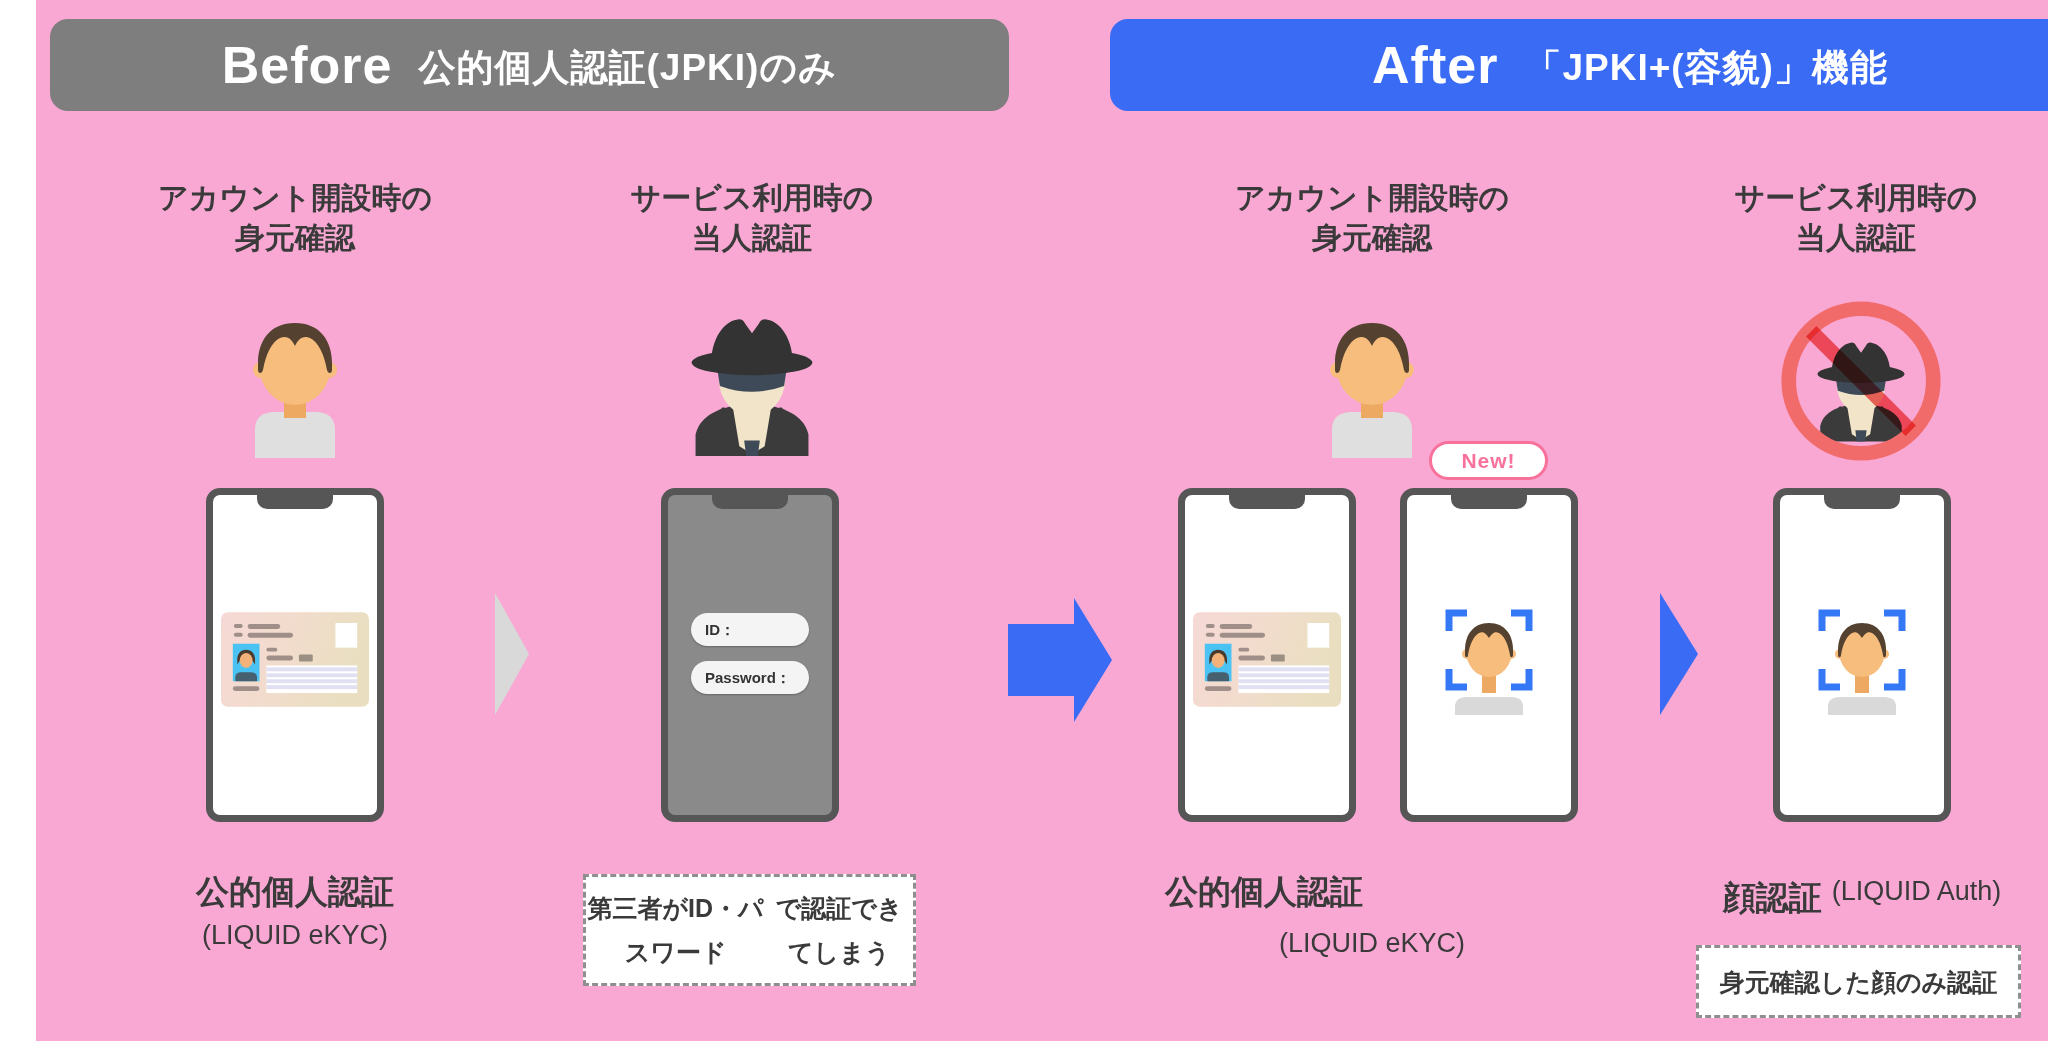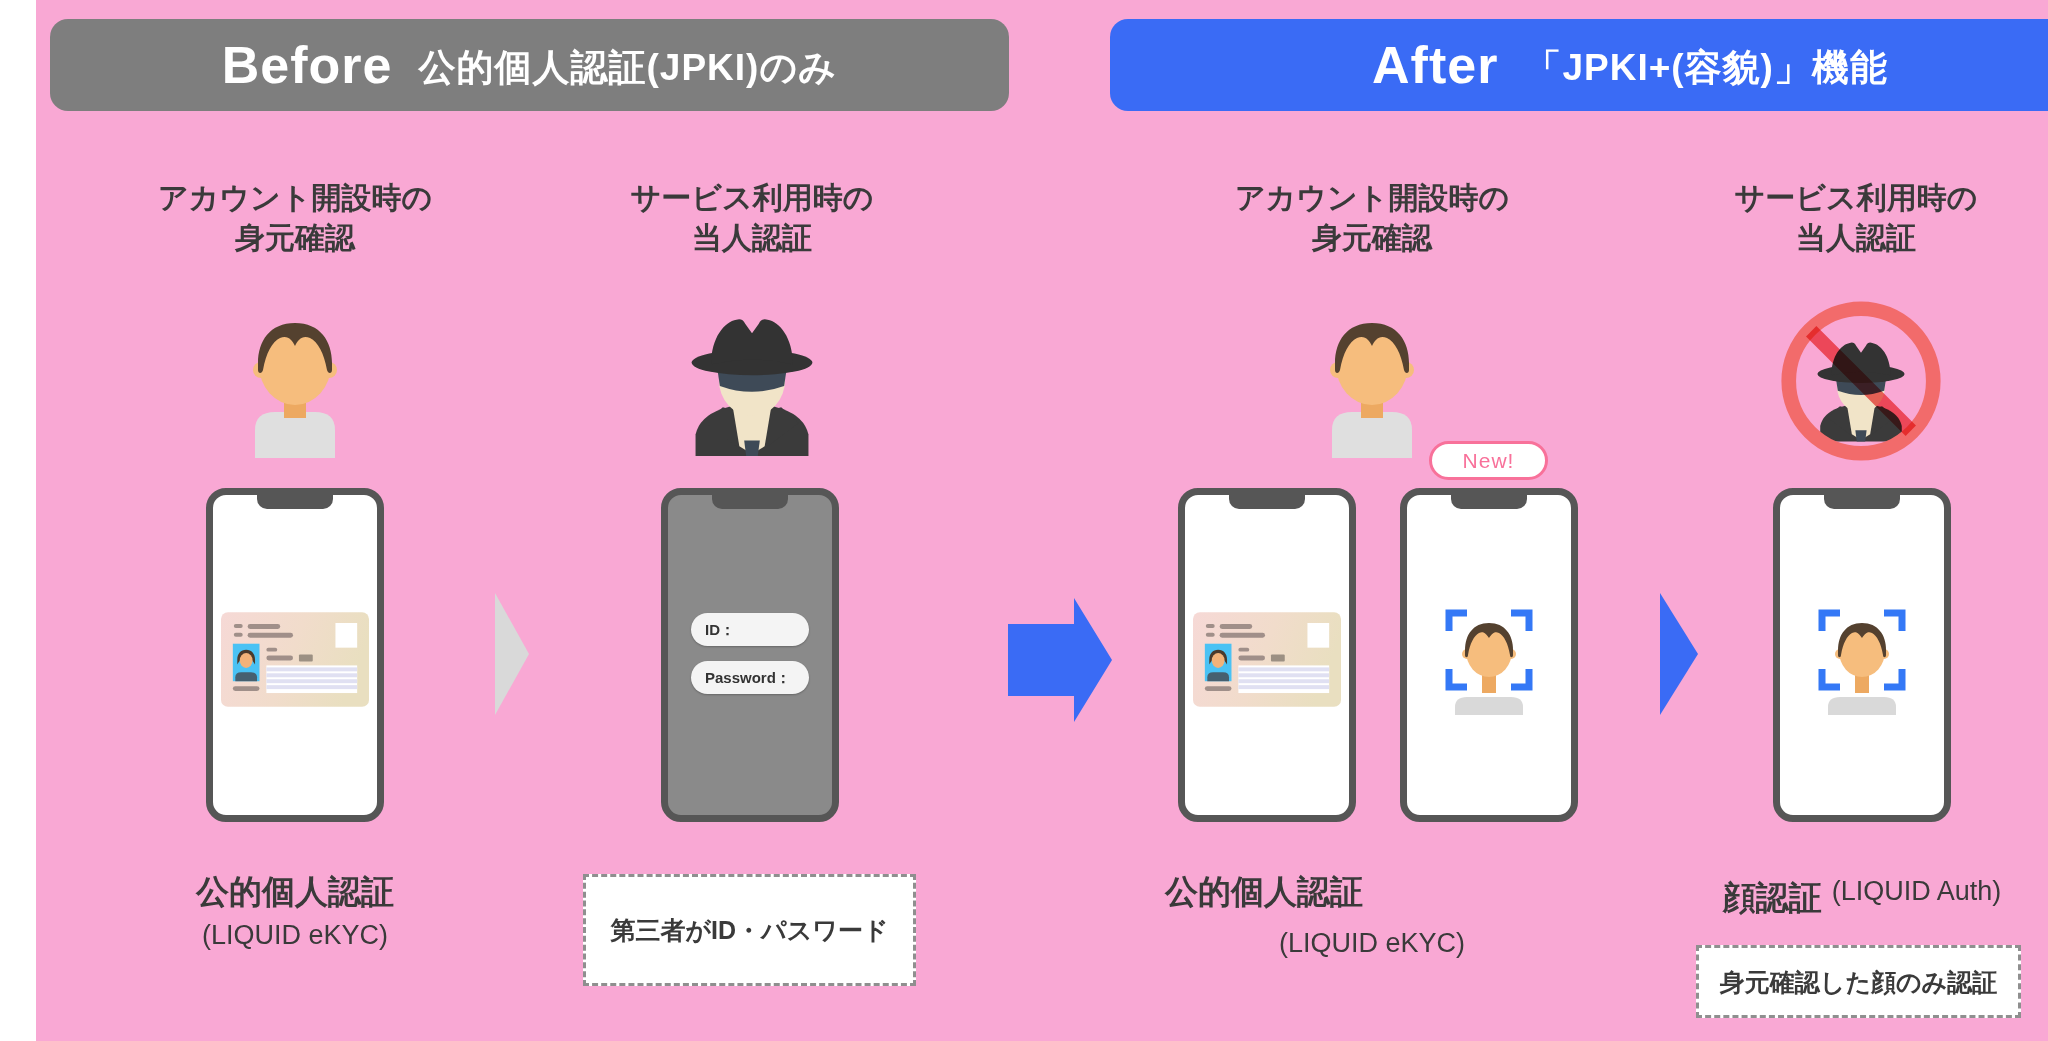--- a/index.html
+++ b/index.html
@@ -12,40 +12,40 @@
        align-items:center;justify-content:center;gap:26px;color:#fff;}
   .hdr-before{left:14px;width:959px;background:#7E7E7E;}
   .hdr-after{left:1074px;width:960px;background:#3A6BF5;padding-left:40px;}
   .hdr .en{font-size:52px;font-weight:bold;letter-spacing:1px;}
   .hdr .ja{font-size:37px;font-weight:bold;padding-top:6px;letter-spacing:1px;}
   
   .colhead{position:absolute;top:178px;width:400px;text-align:center;
            font-size:30px;font-weight:bold;line-height:40px;}
   
   .phone{position:absolute;top:488px;width:178px;height:334px;border:7px solid #565656;
-         border-radius:20px;background:#ffffff;box-sizing:border-box;}
+         border-radius:14px;background:#ffffff;box-sizing:border-box;}
   .phone .notch{position:absolute;top:-1px;left:50%;transform:translateX(-50%);
                 width:76px;height:15px;background:#565656;border-radius:0 0 10px 10px;}
   .phone-gray{background:#8A8A8A;}
   .pill{position:absolute;left:23px;width:118px;height:33px;background:#F4F4F4;
         border-radius:17px;font-weight:bold;font-size:15px;color:#333333;
         line-height:33px;padding-left:14px;box-sizing:border-box;
         box-shadow:0 1px 2px rgba(0,0,0,0.25);}
   .pill-id{top:118px;}
   .pill-pw{top:166px;}
   .cardsvg{position:absolute;left:8px;top:117px;}
   .facesvg{position:absolute;left:34px;top:108px;}
   
   .arrow{position:absolute;}
   
   .avatar{position:absolute;}
   
   .badge{position:absolute;left:1393px;top:441px;width:119px;height:39px;background:#fff;
          border:3px solid #F8719A;border-radius:22px;box-sizing:border-box;color:#F8719A;
-         font-weight:normal;font-size:21px;text-align:center;line-height:33px;letter-spacing:1px;}
+         font-weight:bold;font-size:21px;text-align:center;line-height:33px;letter-spacing:1px;}
   
   .blabel{position:absolute;width:400px;text-align:center;font-size:33px;font-weight:bold;}
   .slabel{position:absolute;width:400px;text-align:center;font-size:27px;font-weight:normal;}
   .label-row{position:absolute;left:1626px;top:876px;width:400px;display:flex;
              justify-content:center;align-items:flex-start;gap:10px;}
   .label-row .b{font-size:33px;font-weight:bold;}
   .label-row .s{font-size:27px;}
   .note{position:absolute;border:3px dashed #8F8F8F;background:#fff;box-sizing:border-box;
         display:flex;flex-direction:row;align-items:center;justify-content:center;
         font-size:25px;font-weight:bold;line-height:44px;text-align:center;}
@@ -247,20 +247,21 @@
   </svg>
   <svg class="arrow" style="left:1624px;top:593px" width="38" height="122" viewBox="0 0 38 122">
     <polygon points="0,0 38,61 0,122" fill="#3A6BF5"></polygon>
   </svg>
 
   <div class="blabel" style="left:59px;top:870px">公的個人認証</div>
   <div class="slabel" style="left:59px;top:920px">(LIQUID eKYC)</div>
 
   <div class="note note-before">
     <div>第三者がID・パスワード</div>
+    <div>で認証できてしまう</div>
   </div>
 
   <div class="blabel" style="left:1028px;top:870px">公的個人認証</div>
   <div class="slabel" style="left:1136px;top:928px">(LIQUID eKYC)</div>
 
   <div class="label-row">
     <span class="b">顔認証</span>
     <span class="s">(LIQUID Auth)</span>
   </div>
   <div class="note note-after">

